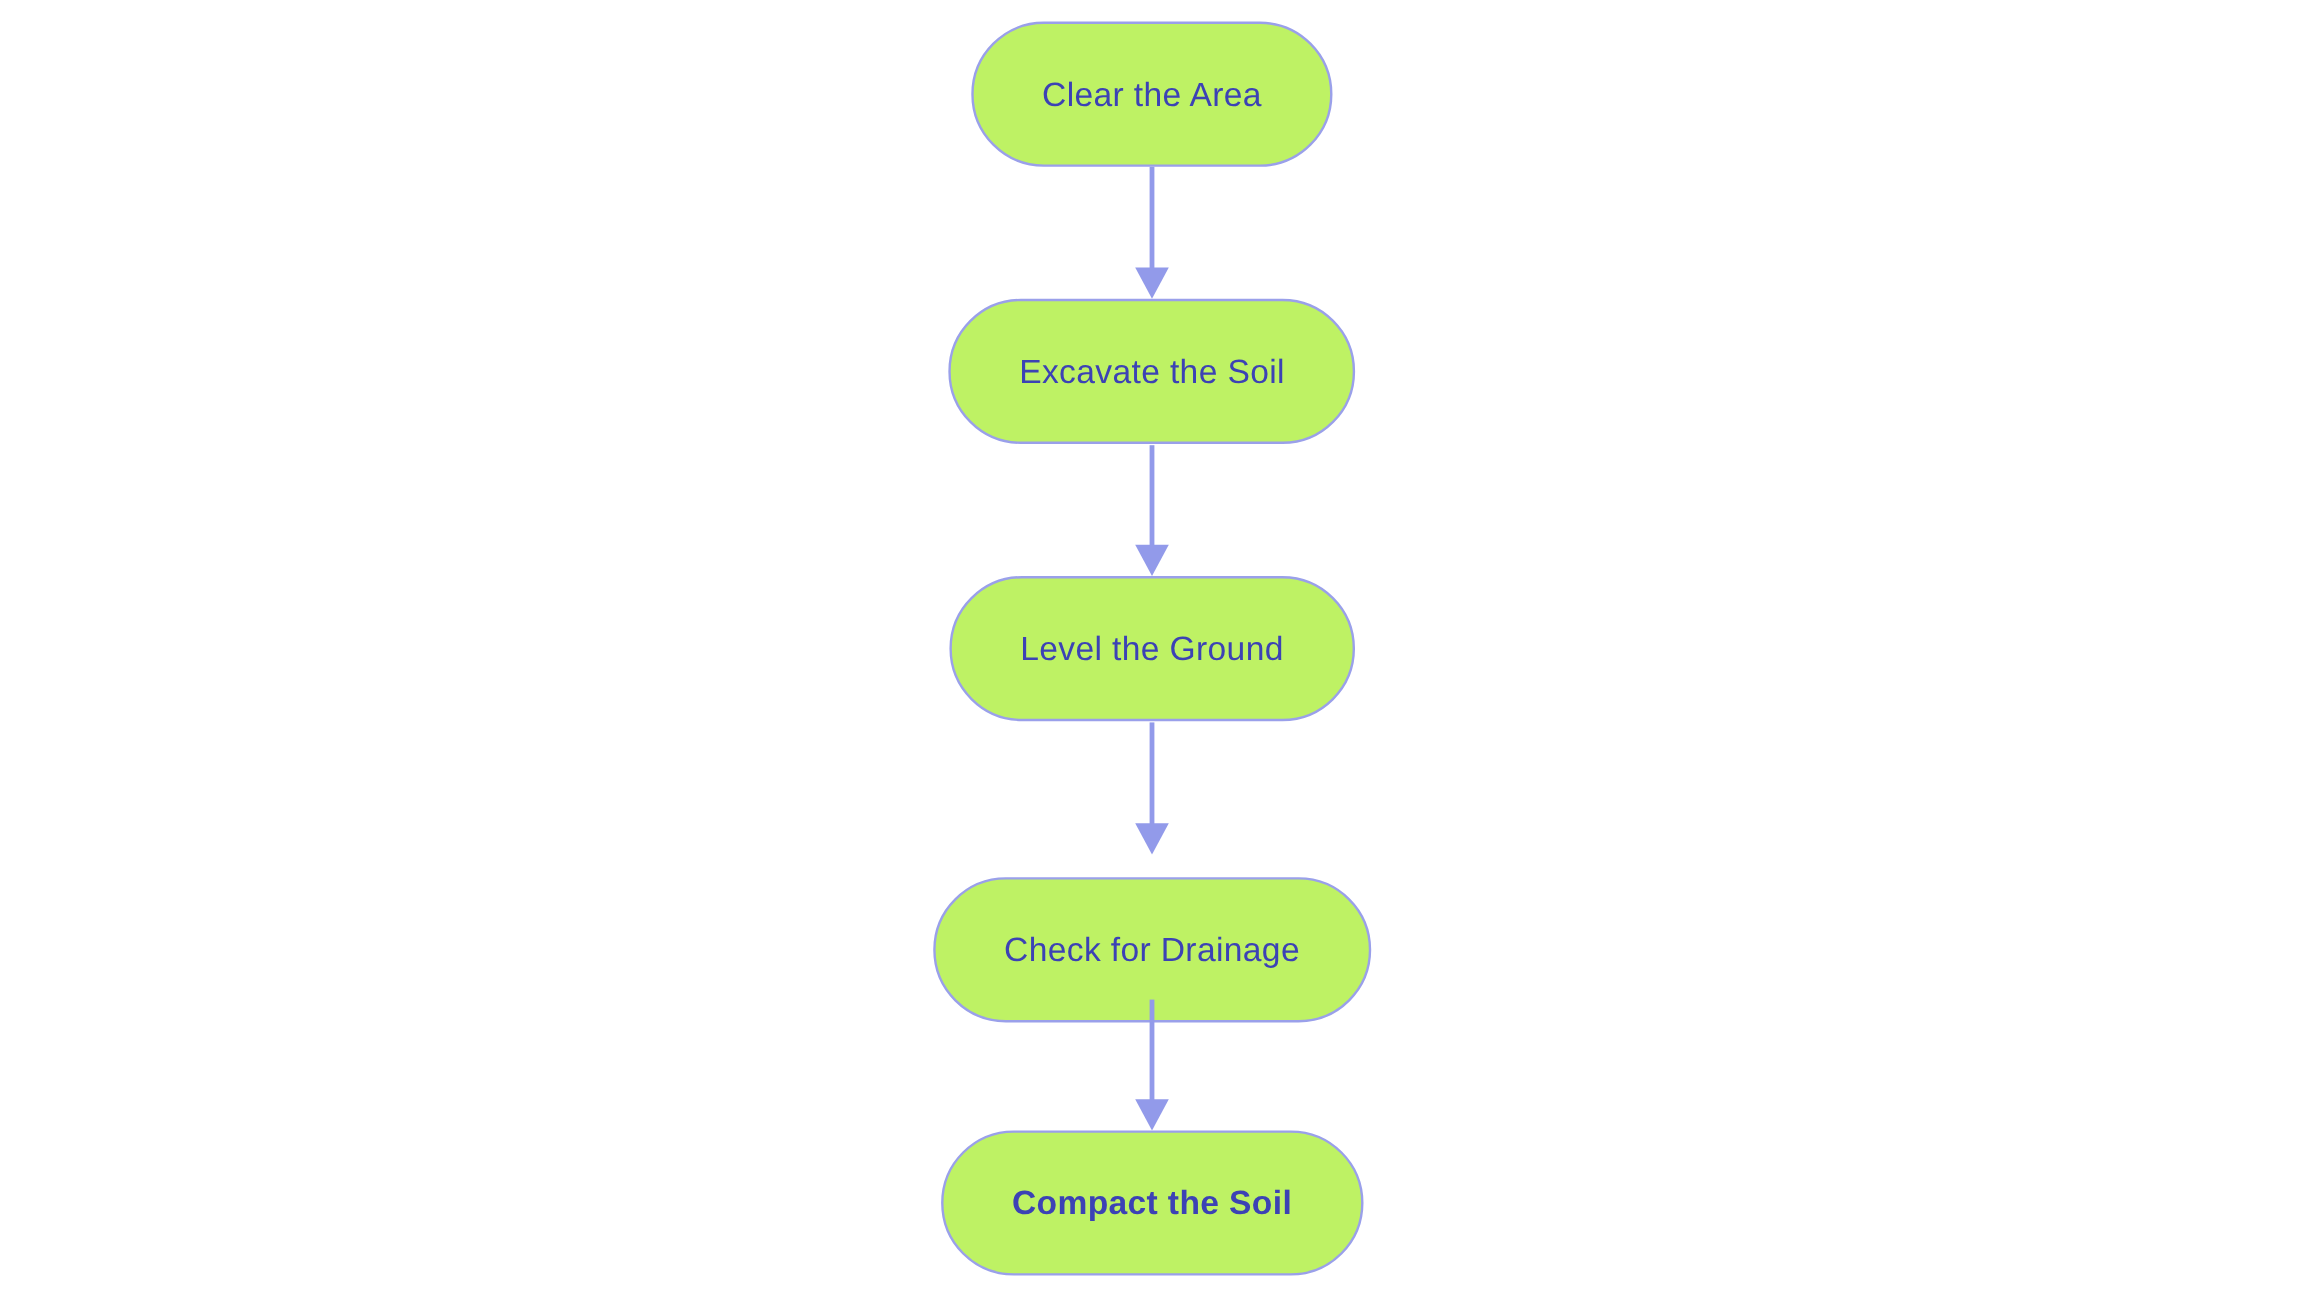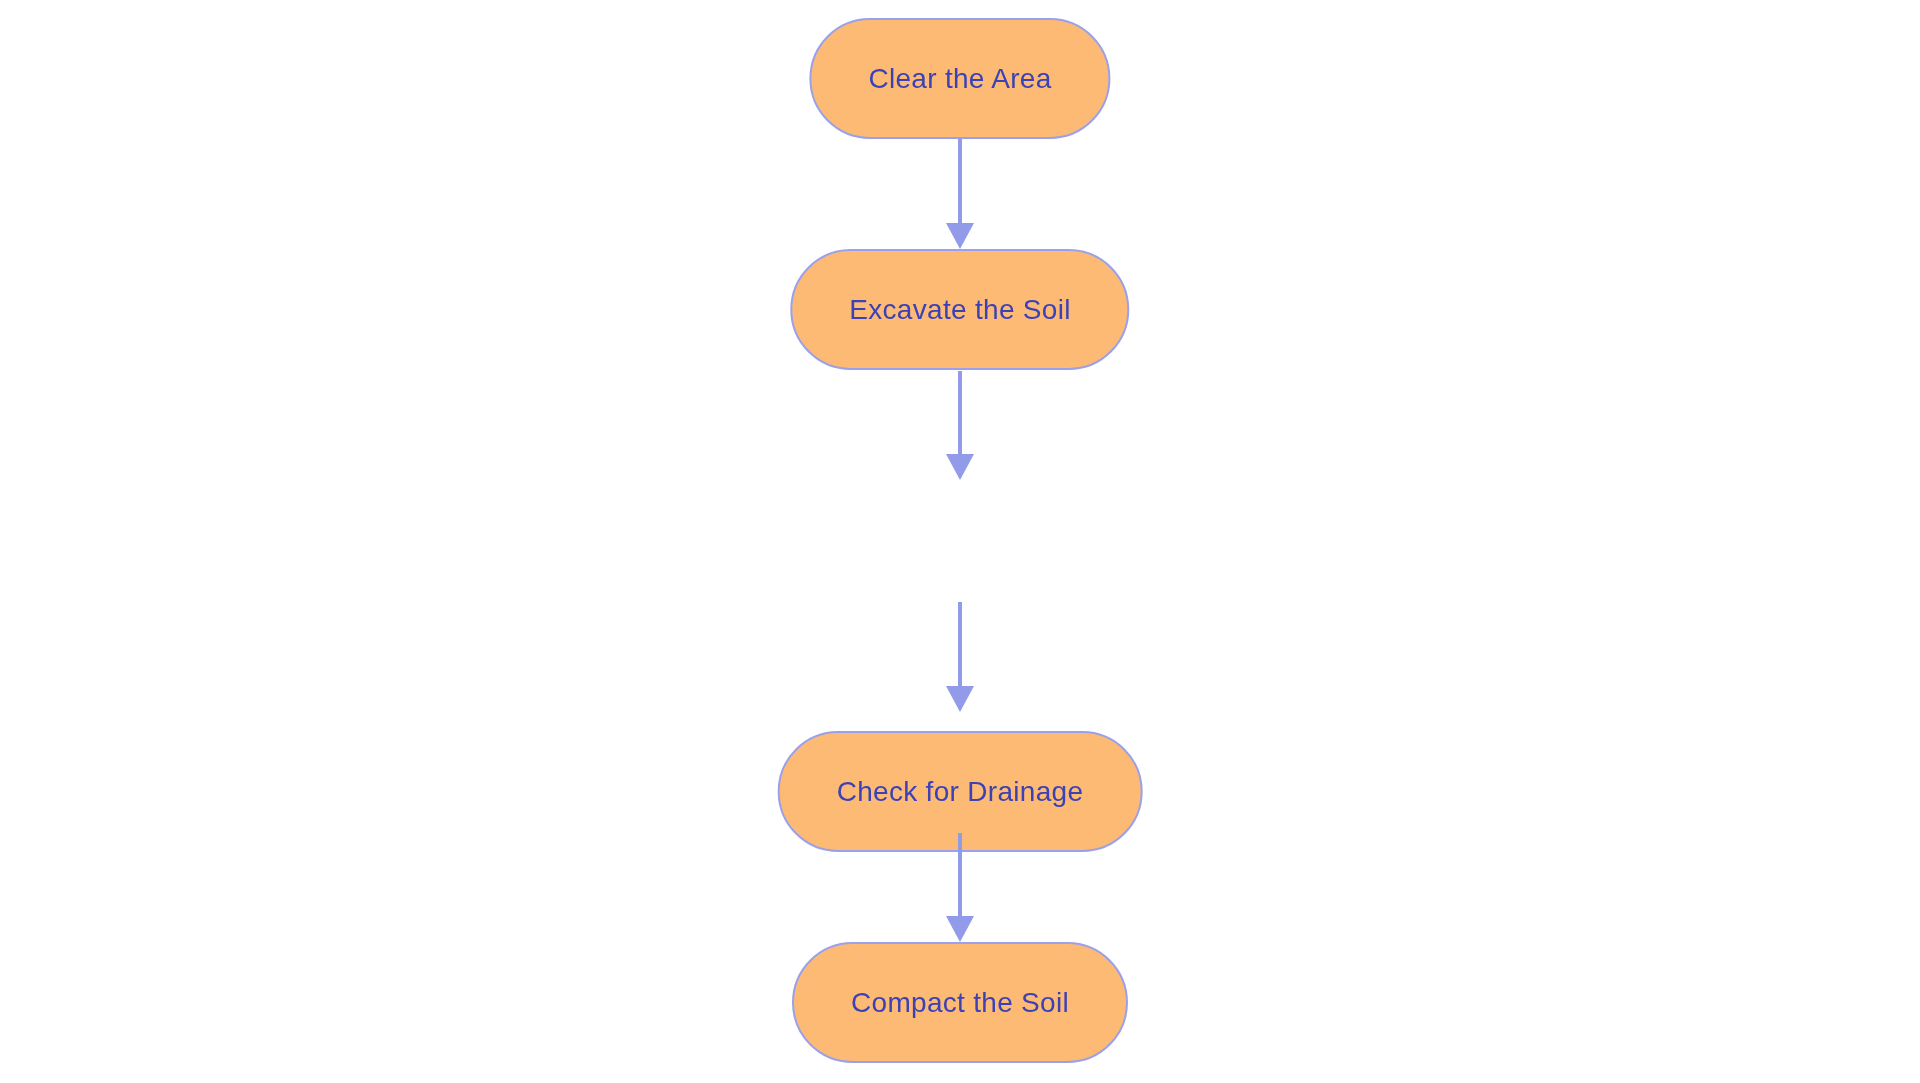--- a/index.html
+++ b/index.html
@@ -16,34 +16,34 @@
     font-family: "Liberation Sans", "DejaVu Sans", sans-serif;
   }
   .flow-node {
     position: absolute;
     left: 50%;
     transform: translateX(-50%);
     box-sizing: border-box;
     height: 121px;
     line-height: 117px;
     padding: 0 57px;
-    background: #fdba74;
+    background: #bef264;
     border: 2px solid #9aa0ea;
     border-radius: 60.5px;
     color: #3c42b5;
     font-size: 28px;
     letter-spacing: 0.3px;
     white-space: nowrap;
     text-align: center;
   }
   .node-1 { top: 18px; }
   .node-2 { top: 249px; }
   .node-3 { top: 480px; }
   .node-4 { top: 731px; }
-  .node-5 { top: 942px; }
+  .node-5 { top: 942px; font-weight: bold; }
 
   .flow-arrow {
     position: absolute;
     left: 50%;
     transform: translateX(-50%);
     width: 28px;
   }
   .arrow-1 { top: 139px; height: 110px; }
   .arrow-2 { top: 371px; height: 109px; }
   .arrow-3 { top: 602px; height: 110px; }
@@ -81,20 +81,21 @@
     <div class="arrow-head"></div>
   </div>
 
   <div class="flow-node node-2">Excavate the Soil</div>
 
   <div class="flow-arrow arrow-2">
     <div class="arrow-shaft"></div>
     <div class="arrow-head"></div>
   </div>
 
+  <div class="flow-node node-3">Level the Ground</div>
 
   <div class="flow-arrow arrow-3">
     <div class="arrow-shaft"></div>
     <div class="arrow-head"></div>
   </div>
 
   <div class="flow-node node-4">Check for Drainage</div>
 
   <div class="flow-arrow arrow-4">
     <div class="arrow-shaft"></div>

